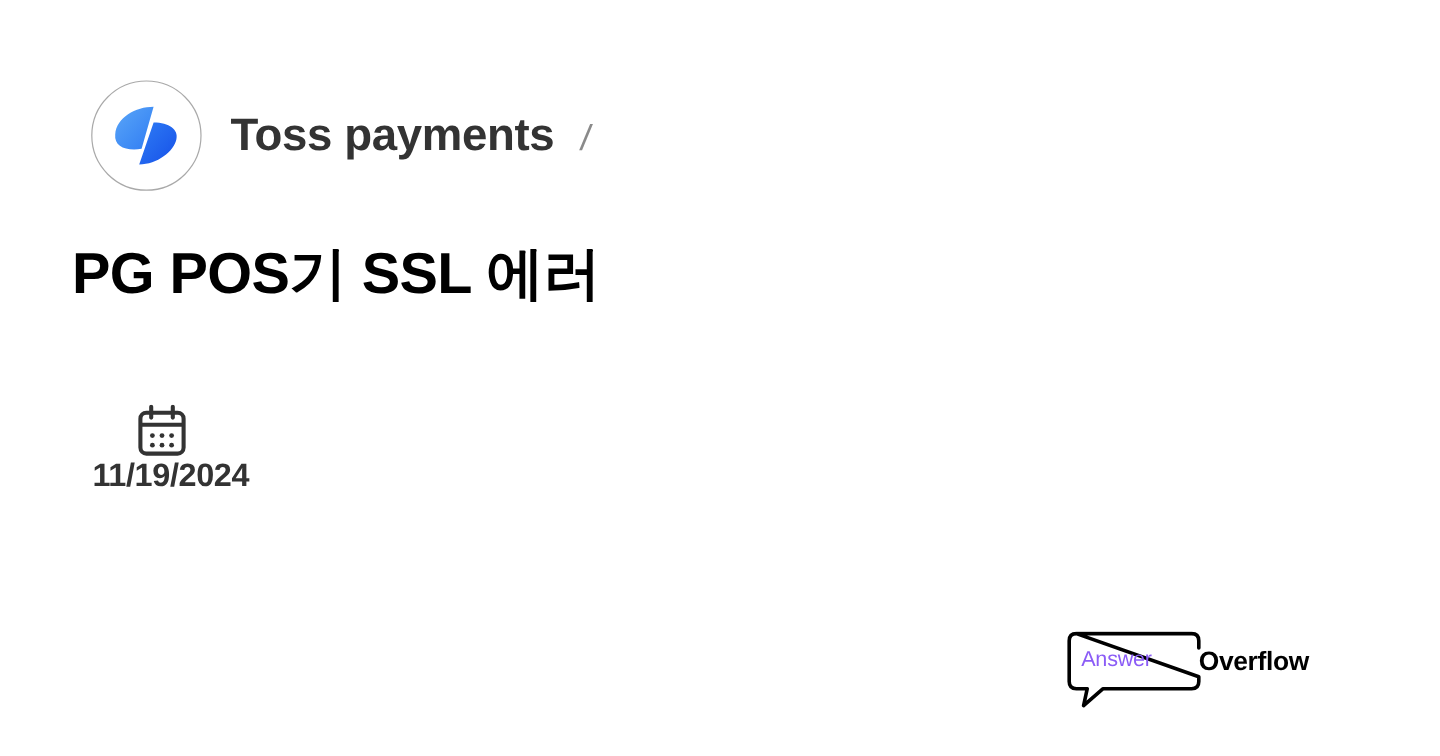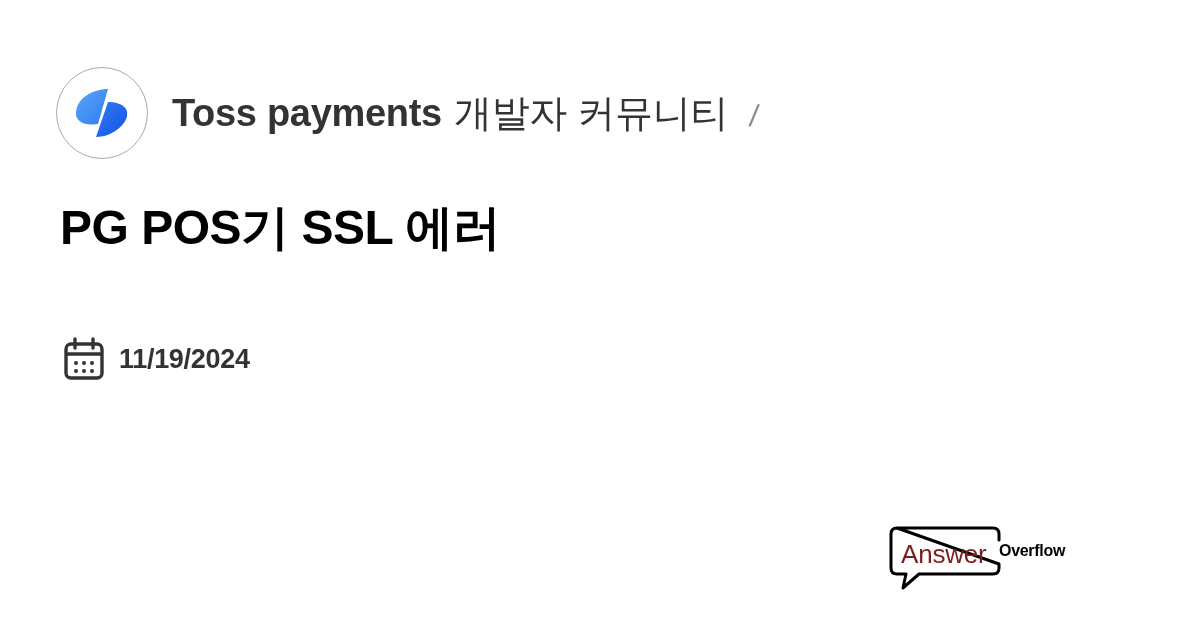--- a/index.html
+++ b/index.html
@@ -10,21 +10,21 @@
     body {
       width: 1200px;
       height: 630px;
       position: relative;
       overflow: hidden;
       font-family: "Liberation Sans", "DejaVu Sans", sans-serif;
       color: #000;
     }
     .header {
       position: absolute;
-      left: 56px;
+      left: 76px;
       top: 68px;
       height: 90px;
       display: flex;
       align-items: center;
     }
     .logo-circle {
       width: 92px;
       height: 92px;
       border-radius: 50%;
       border: 1px solid #a9a9a9;
@@ -73,20 +73,21 @@
       color: #000;
       letter-spacing: -0.5px;
       white-space: nowrap;
     }
     .date-row {
       position: absolute;
       left: 63px;
       top: 337px;
       display: flex;
       align-items: center;
+      flex-direction: column;
     }
     .date-text {
       margin-left: 14px;
       font-size: 27px;
       font-weight: 700;
       color: #333333;
       letter-spacing: -0.3px;
     }
     .ao-logo {
       position: absolute;
@@ -102,29 +103,29 @@
     }
     .ao-bubble svg {
       position: absolute;
       left: 0;
       top: 0;
     }
     .ao-answer {
       position: absolute;
       left: 12px;
       top: 13px;
-      font-size: 26px;
+      font-size: 18px;
       font-weight: 400;
-      color: #7f1d1d;
+      color: #8b5cf6;
       letter-spacing: -0.2px;
     }
     .ao-overflow {
       margin-left: -2px;
       margin-top: -14px;
-      font-size: 16px;
+      font-size: 22px;
       font-weight: 700;
       color: #000;
       letter-spacing: -0.3px;
     }
   </style>
 </head>
 <body>
 
 <div class="header">
   <div class="logo-circle">
@@ -140,21 +141,20 @@
         </linearGradient>
       </defs>
 
       <path d="M37 7 C 22 7, 6 16, 5 30 C 4 40, 14 44, 27 42 Z" fill="url(#gl)"></path>
 
       <path d="M37 20 C 50 20, 58 26, 56 34 C 54 44, 40 55, 25 55 Z" fill="url(#gr)"></path>
     </svg>
   </div>
   <div class="breadcrumb">
     <span class="brand">Toss payments</span>
-    <span class="community">개발자 커뮤니티</span>
     <span class="sep">/</span>
   </div>
 </div>
 
 <div class="title">PG POS기 SSL 에러</div>
 
 <div class="date-row">
   <svg width="42" height="44" viewBox="0 0 42 44">
     <rect x="3" y="7" width="36" height="34" rx="5" ry="5" fill="none" stroke="#333333" stroke-width="3.4"></rect>
     <line x1="3" y1="17" x2="39" y2="17" stroke="#333333" stroke-width="3.4"></line>

